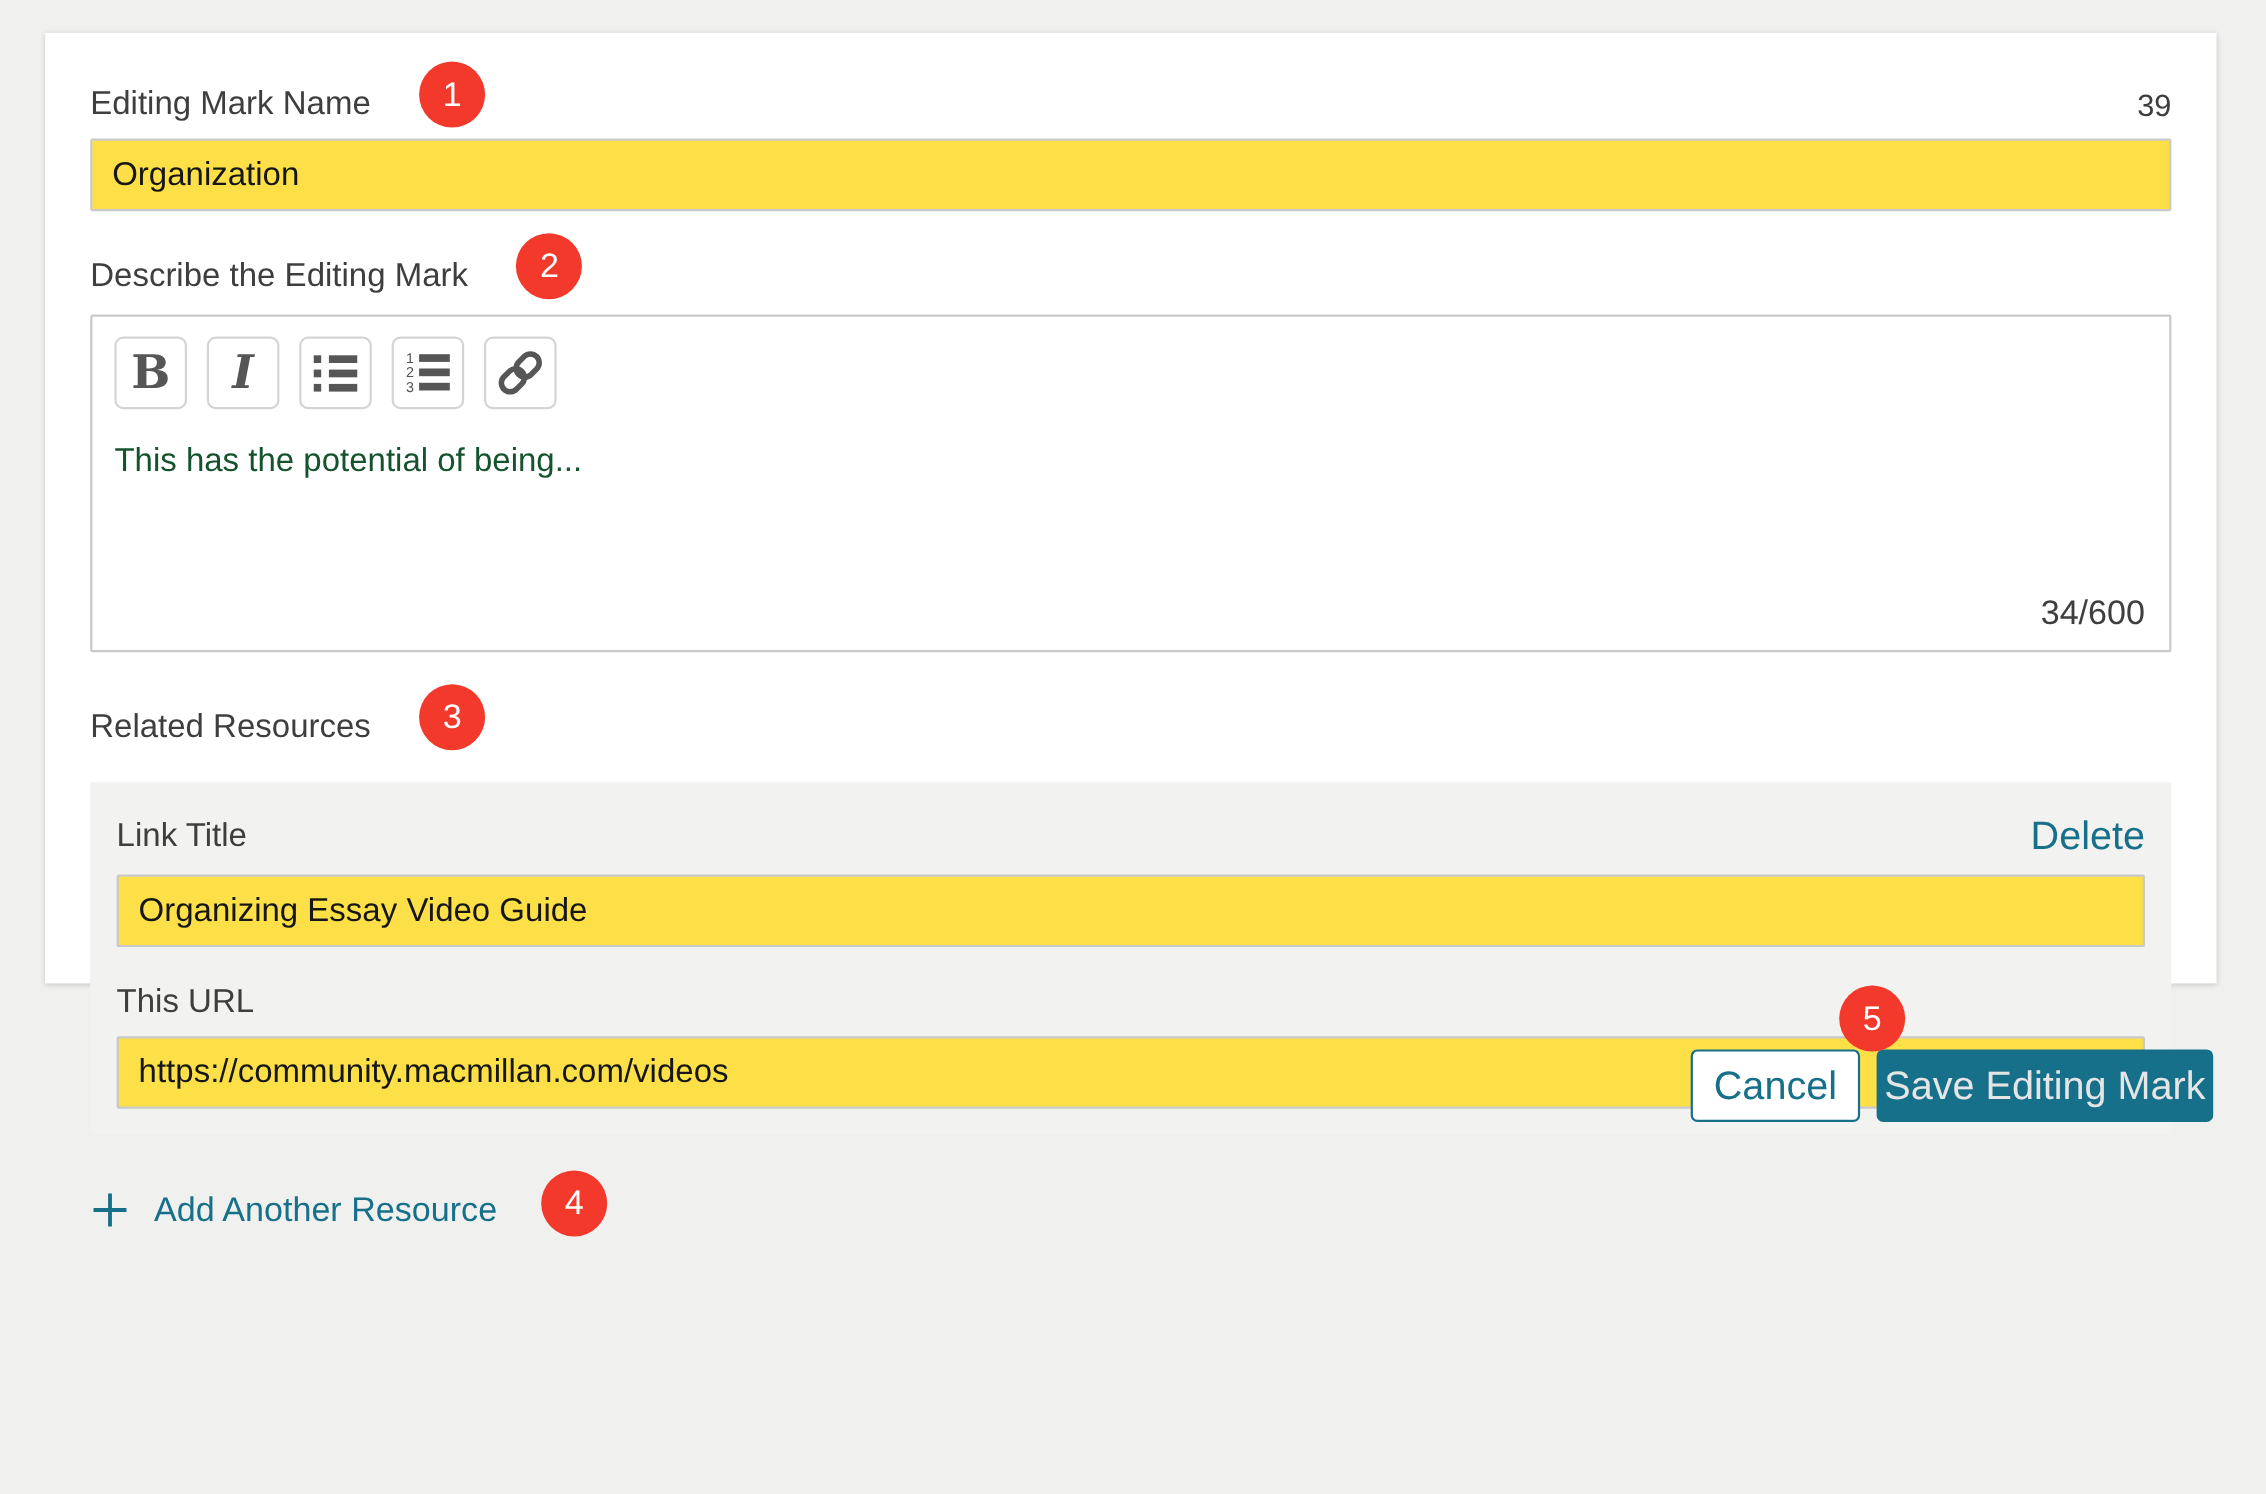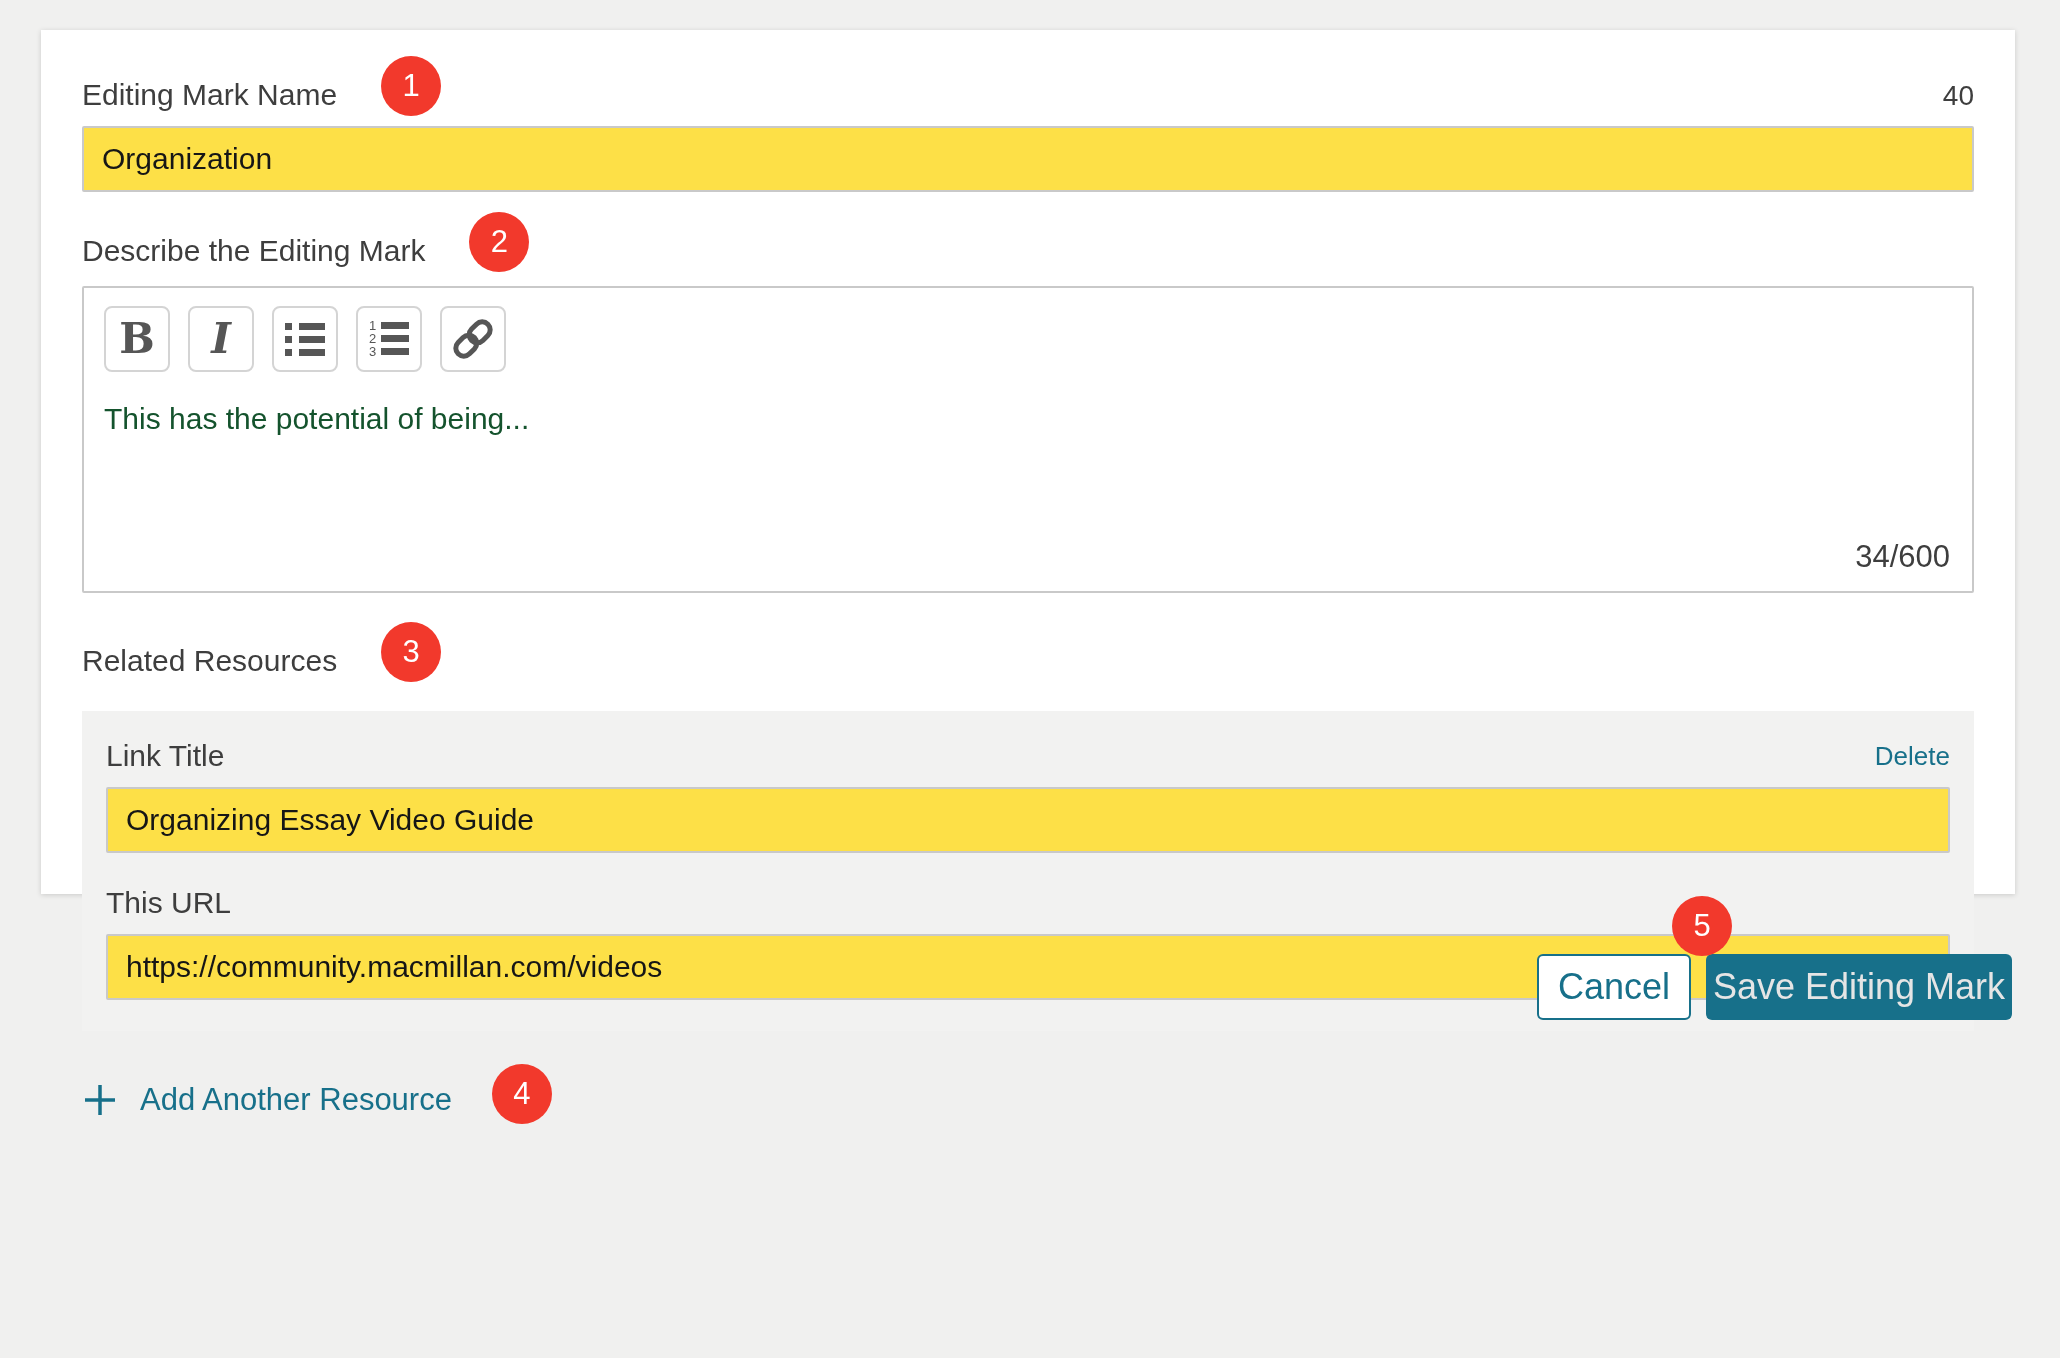--- a/index.html
+++ b/index.html
@@ -89,21 +89,21 @@
     width:100%;
     height:320px;
     padding:28px 24px 0 24px;
   }
   .resource-head {
     display:flex; align-items:center; justify-content:space-between;
     font-size:30px;
   }
   .delete-link {
     color:#17708a;
-    font-size:26px;
+    font-size:36px;
     text-decoration:none;
     cursor:pointer;
   }
   .resource-label { font-size:30px; color:#3e3e3e; }
   .mt14 { margin-top:14px; }
   .mt33 { margin-top:33px; }
 
   .add-row {
     display:flex; align-items:center;
     margin-top:39px;
@@ -158,21 +158,21 @@
 </head>
 <body>
 
 <div class="card">
 
   
   <div class="label-row">
     <span>Editing Mark Name</span>
     <span class="badge">1</span>
     <span class="spacer"></span>
-    <span class="char-count">40</span>
+    <span class="char-count">39</span>
   </div>
   <input class="text-input mt8" type="text" value="Organization" style="">
 
   
   <div class="label-row mt42">
     <span>Describe the Editing Mark</span>
     <span class="badge">2</span>
   </div>
   <div class="editor mt12">
     <div class="toolbar">

